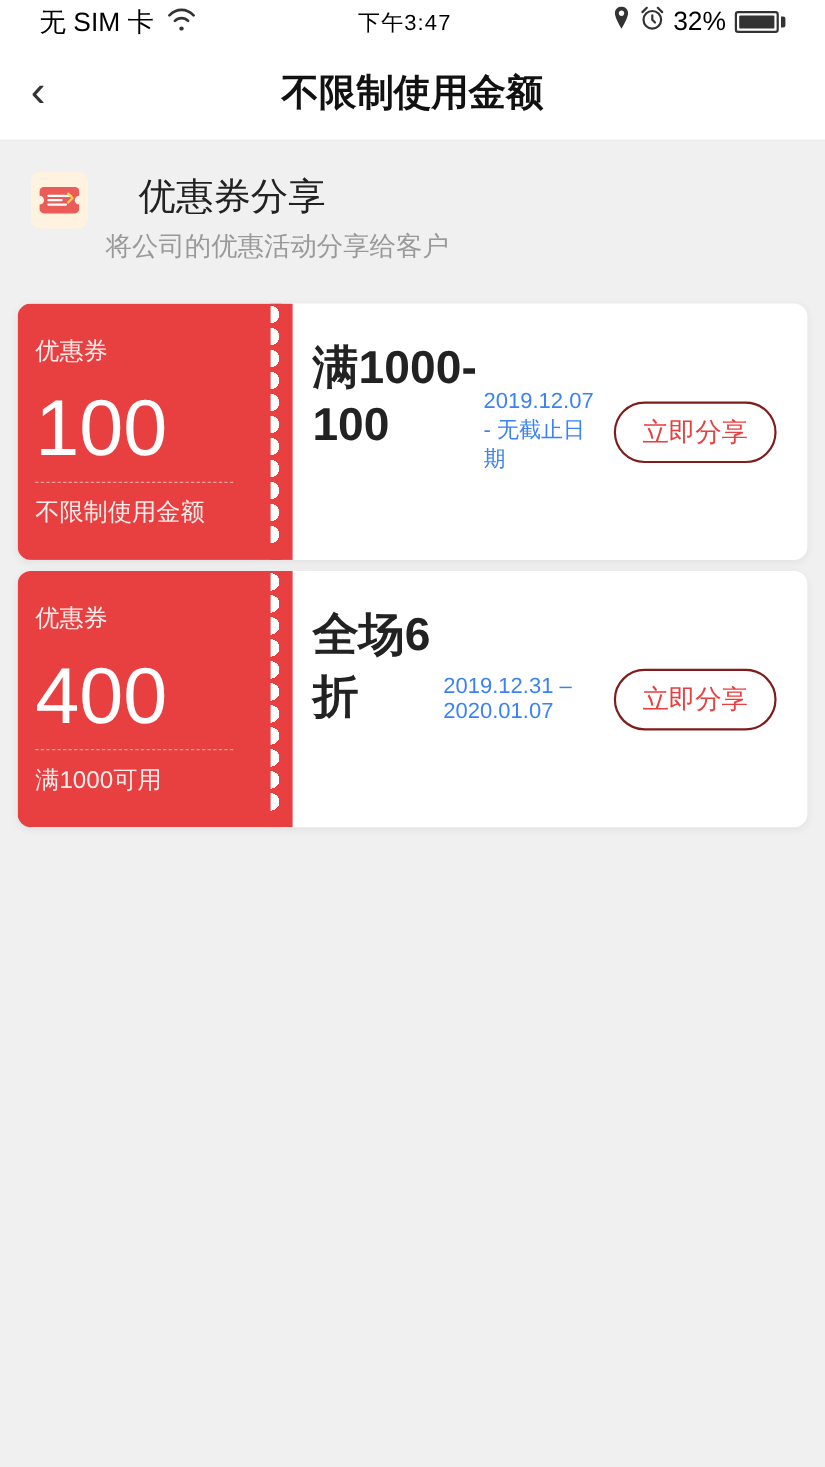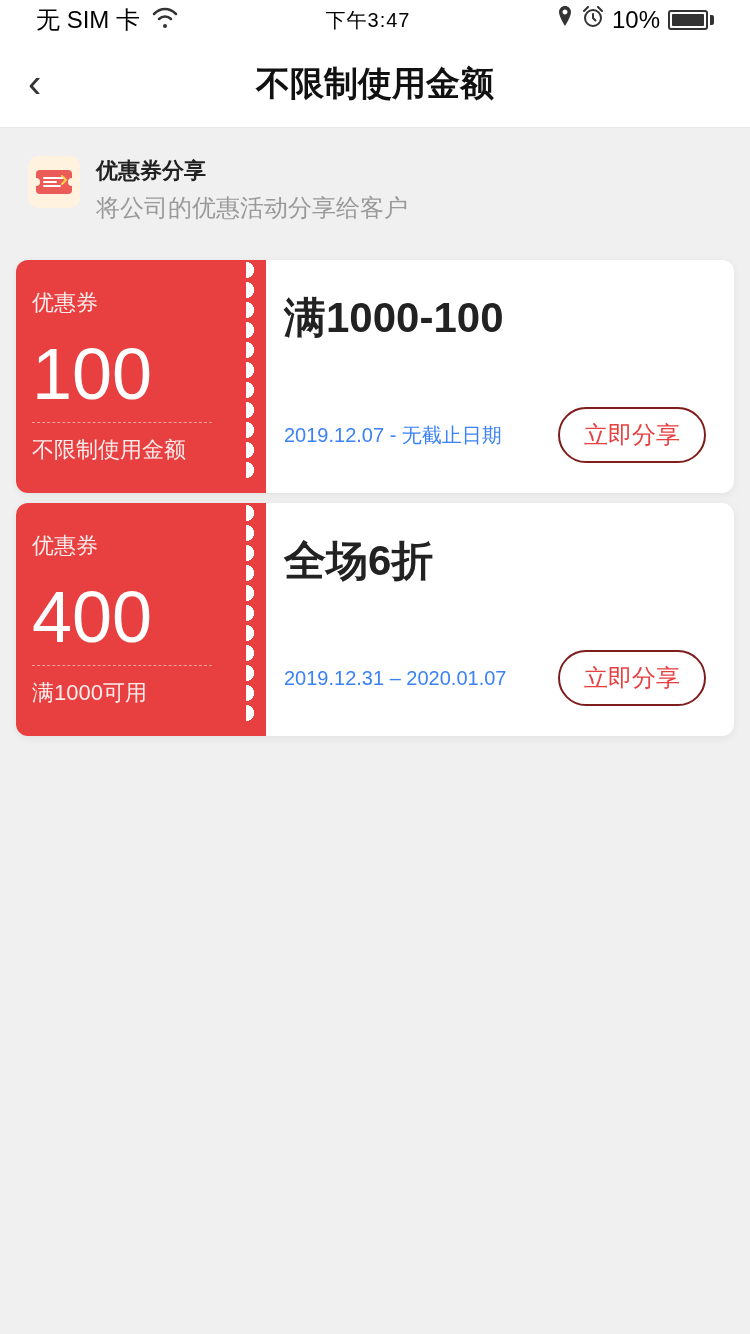--- a/index.html
+++ b/index.html
@@ -99,24 +99,25 @@
       display: flex;
       align-items: flex-start;
       gap: 16px;
     }
     .section-icon {
       width: 52px;
       height: 52px;
       flex-shrink: 0;
     }
     .section-text h2 {
-      font-size: 22px;
-      font-weight: 700;
+      font-size: 34px;
+      font-weight: 400;
       color: #222;
       margin-bottom: 6px;
+      margin-left: 30px;
     }
     .section-text p {
       font-size: 24px;
       color: #999;
     }
 
     
     .coupons-container {
       background: #f0f0f0;
       padding: 10px 0 20px 0;
@@ -192,21 +193,21 @@
       font-size: 22px;
       color: rgba(255,255,255,0.9);
       text-align: center;
     }
 
     
     .coupon-right {
       flex: 1;
       padding: 30px 28px;
       display: flex;
-      flex-direction: column;
+      flex-direction: row;
       justify-content: space-between;
     }
     .coupon-title {
       font-size: 42px;
       font-weight: 700;
       color: #222;
       margin-bottom: 20px;
     }
     .coupon-bottom {
       display: flex;
@@ -258,21 +259,21 @@
           <path d="M9 0C5.7 0 3 2.7 3 6c0 4.5 6 14 6 14s6-9.5 6-14c0-3.3-2.7-6-6-6zm0 8.5C7.6 8.5 6.5 7.4 6.5 6S7.6 3.5 9 3.5 11.5 4.6 11.5 6 10.4 8.5 9 8.5z" fill="#333"></path>
         </svg>
     </span>
     <span>
       <svg width="22" height="22" viewBox="0 0 22 22">
           <circle cx="11" cy="12" r="8" stroke="#333" stroke-width="2" fill="none"></circle>
           <path d="M11 8v4l2.5 2.5" stroke="#333" stroke-width="2" stroke-linecap="round" fill="none"></path>
           <path d="M2 5l4-4M20 5l-4-4" stroke="#333" stroke-width="2" stroke-linecap="round"></path>
         </svg>
     </span>
-    <span>10%</span>
+    <span>32%</span>
     <span class="battery-icon">
       <span class="battery-body">
           <span class="battery-fill"></span>
         </span>
       <span class="battery-tip"></span>
     </span>
   </div>
 </div>
 
 <div class="nav-bar">

